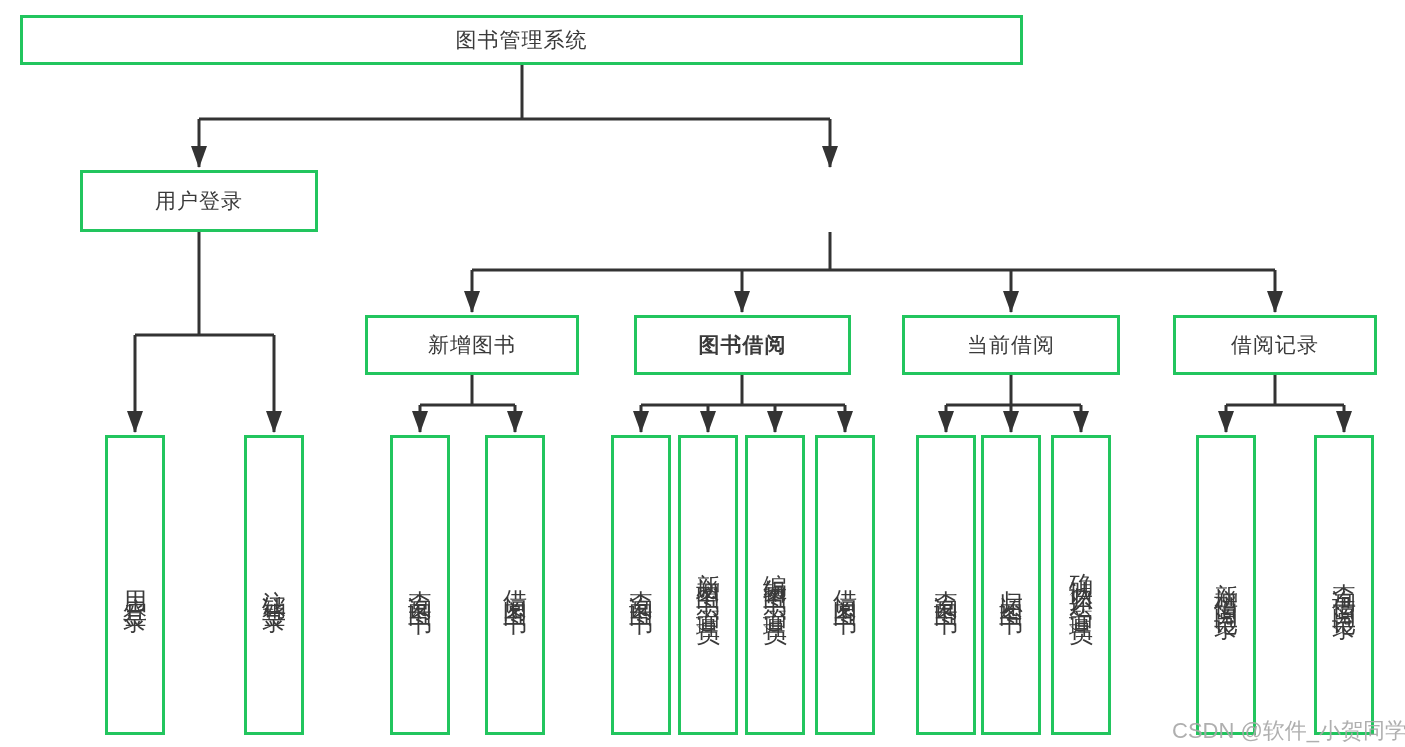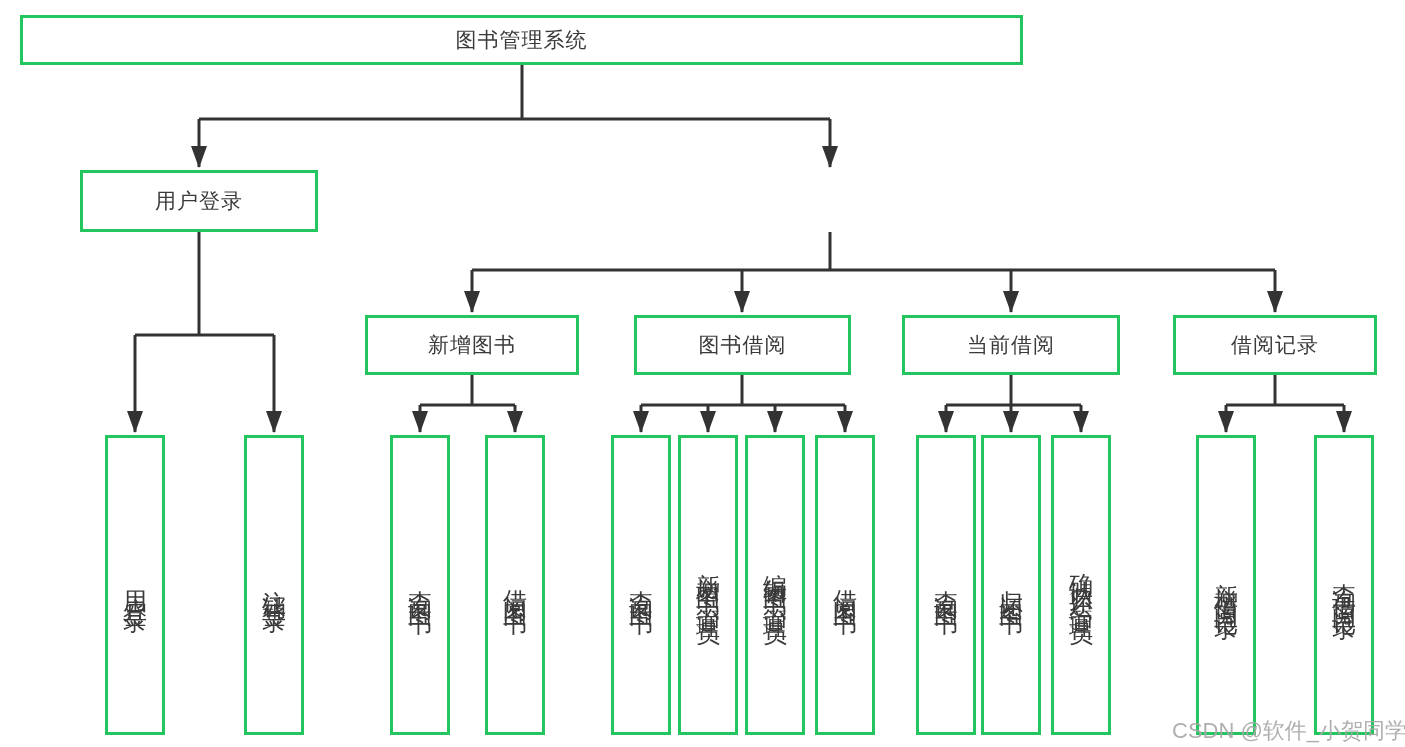--- a/index.html
+++ b/index.html
@@ -48,21 +48,21 @@
     letter-spacing: 7px;
     line-height: 1;
     text-align: center;
   }
   .root-box    { left: 20px;   top: 15px;  width: 1003px; height: 50px; }
 
   .lvl2-a      { left: 80px;   top: 170px; width: 238px;  height: 62px; }
   .lvl2-b      { left: 712px;  top: 170px; width: 235px;  height: 62px; }
 
   .lvl3-a      { left: 365px;  top: 315px; width: 214px;  height: 60px; }
-  .lvl3-b      { left: 634px;  top: 315px; width: 217px;  height: 60px; }
+  .lvl3-b      { left: 634px;  top: 315px; width: 217px;  height: 60px; font-weight: bold; }
   .lvl3-c      { left: 902px;  top: 315px; width: 218px;  height: 60px; }
   .lvl3-d      { left: 1173px; top: 315px; width: 204px;  height: 60px; }
 
   .leaf        { top: 435px;   width: 60px; height: 300px; }
   .leaf-ul1    { left: 105px;  }
   .leaf-ul2    { left: 244px;  }
   .leaf-nbr1   { left: 390px;  }
   .leaf-nbr2   { left: 485px;  }
   .leaf-bb1    { left: 611px;  }
   .leaf-bb2    { left: 678px;  }

